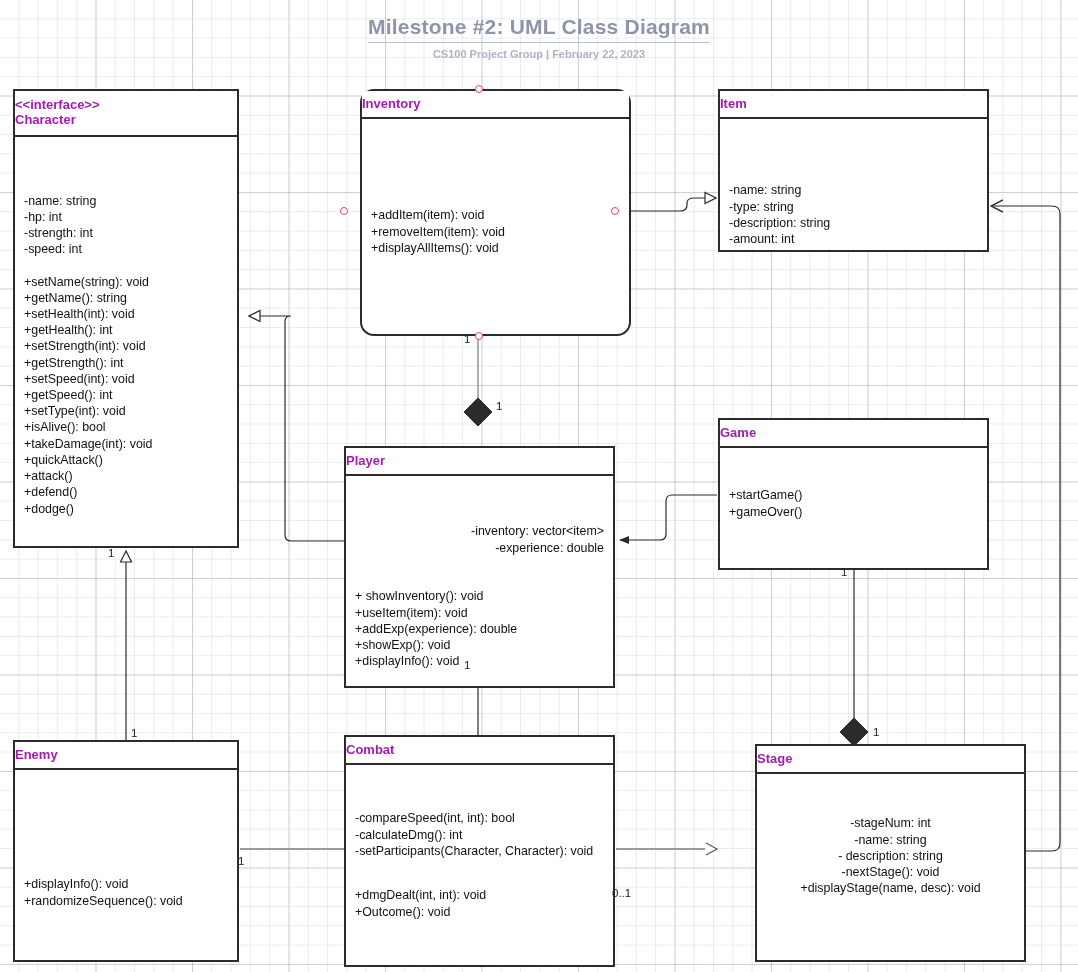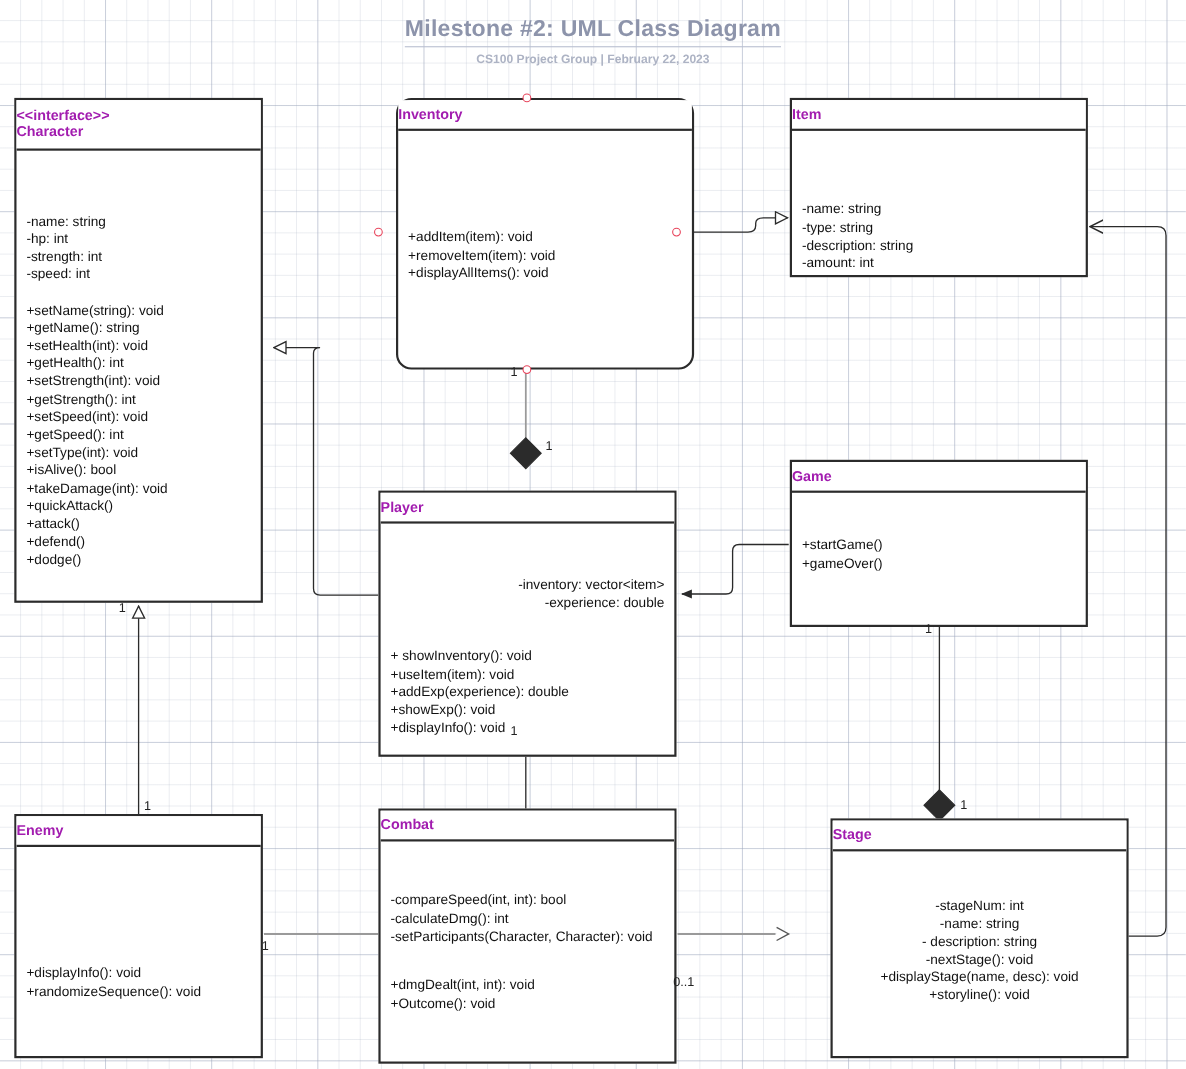--- a/index.html
+++ b/index.html
@@ -267,21 +267,20 @@
     <div class="uml-title" style="padding-top:5px;padding-bottom:6px;">
       <div>Stage</div>
     </div>
     <div class="uml-body centered">
       <div class="group" style="top:41px;">
         <div class="row">-stageNum: int</div>
         <div class="row">-name: string</div>
         <div class="row">- description: string</div>
         <div class="row">-nextStage(): void</div>
         <div class="row">+displayStage(name, desc): void</div>
-        <div class="row">+storyline(): void</div>
       </div>
     </div>
   </div>
 
   <div id="mults">
       <div class="mult" style="left: 464px; top: 333px;">1</div>
       <div class="mult" style="left: 496px; top: 400px;">1</div>
       <div class="mult" style="left: 108px; top: 547px;">1</div>
       <div class="mult" style="left: 131px; top: 727px;">1</div>
       <div class="mult" style="left: 841px; top: 566px;">1</div>

